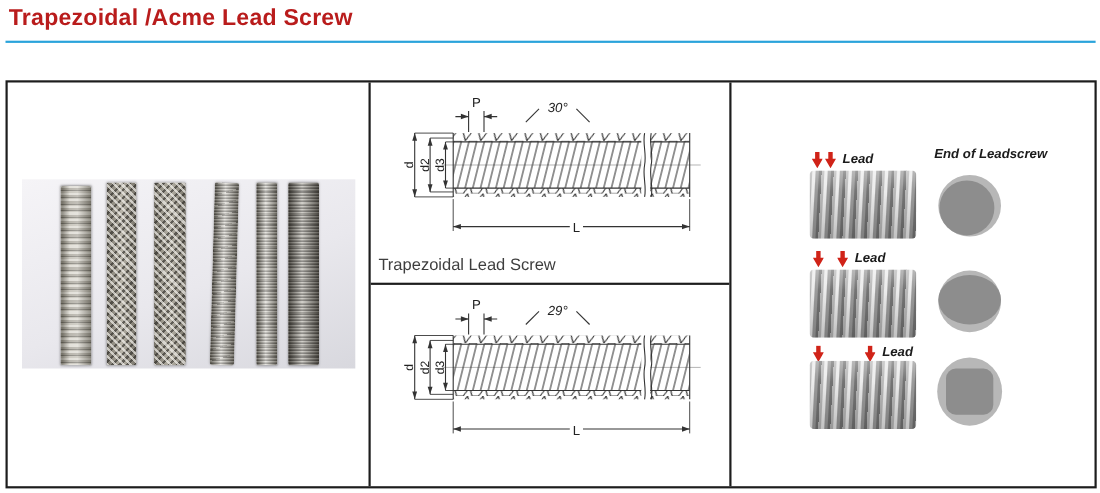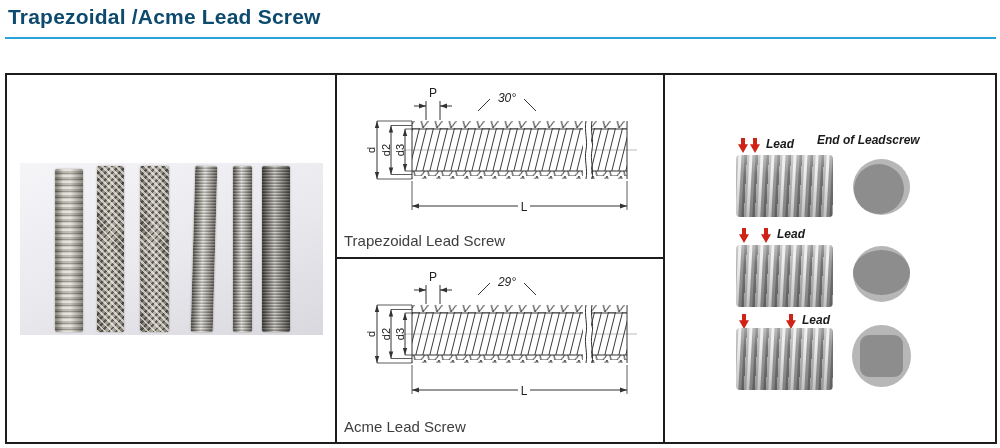--- a/index.html
+++ b/index.html
@@ -1,19 +1,19 @@
 <!DOCTYPE html>
 <html><head>
 <meta charset="utf-8">
 <style>
   html,body{margin:0;padding:0;background:#ffffff;font-family:"Liberation Sans",sans-serif;}
   .page{position:relative;width:1000px;height:448px;background:#fff;overflow:hidden;}
 
   
-  .title{margin:0;padding:5px 0 0 8px;font-size:21px;font-weight:700;color:#0c4a6e;letter-spacing:.2px;}
+  .title{margin:0;padding:5px 0 0 8px;font-size:21px;font-weight:700;color:#b91c1c;letter-spacing:.2px;}
   .rule{height:0;border-top:2px solid #2aa3db;margin:8px 4px 0 5px;}
 
   
   .box{position:absolute;left:5px;top:73px;width:988px;height:367px;border:2px solid #1d1d1d;
        display:grid;grid-template-columns:328px 330px 1fr;background:#fff;}
   .col{position:relative;}
   .col.mid{border-left:2px solid #1d1d1d;border-right:2px solid #1d1d1d;display:grid;grid-template-rows:1fr 1fr;}
   .dcell{position:relative;display:flex;flex-direction:column;overflow:hidden;}
   .dcell.top{border-bottom:2px solid #1d1d1d;}
   .dcell svg{display:block;margin:5px auto 0 auto;flex:0 0 auto;}
@@ -36,21 +36,21 @@
   .rod.r1{left:35px;width:28px;top:6px;}
   .rod.r2{left:77px;width:27px;}
   .rod.r3{left:120px;width:29px;}
   .rod.r4{left:173px;width:22px;transform:rotate(1.6deg);}
   .rod.r5{left:213px;width:19px;}
   .rod.r6{left:242px;width:28px;background:
       linear-gradient(90deg,rgba(40,38,34,.6) 0 1px,rgba(255,255,255,.38) 45%,rgba(40,38,34,.6) 100%),
       repeating-linear-gradient(180deg,#b7b4ab 0 1px,#75726a 1px 2px,#4e4b45 2px 3px);}
 
   
-  .endlabel{position:absolute;left:152px;top:58px;width:135px;text-align:left;
+  .endlabel{position:absolute;left:152px;top:58px;width:135px;text-align:right;
             font-size:12px;font-weight:700;font-style:italic;color:#1b1b1b;}
   .lrow{position:absolute;left:0;width:100%;height:92px;}
   .row1{top:58px;}.row2{top:148px;}.row3{top:232px;}
   .rarrow{position:absolute;top:5px;width:10px;height:15px;background:#d02318;
           clip-path:polygon(30% 0,70% 0,70% 42%,100% 42%,50% 100%,0 42%,30% 42%);}
   .row1 .ar1{left:73px;}.row1 .ar2{left:85px;}
   .row2 .ar1{left:74px;}.row2 .ar2{left:96px;}
   .row3 .ar1{left:74px;top:7px;}.row3 .ar2{left:121px;top:7px;}
   .leadlab{position:absolute;top:4px;font-size:12px;font-weight:700;font-style:italic;color:#1b1b1b;}
   .row1 .leadlab{left:101px;}.row2 .leadlab{left:112px;}.row3 .leadlab{left:137px;top:6px;}
@@ -212,21 +212,20 @@
           <text transform="rotate(-90,49,70)" x="49" y="74" font-size="11" text-anchor="middle">d2</text>
           <text transform="rotate(-90,63,70)" x="63" y="74" font-size="11" text-anchor="middle">d3</text>
           <line x1="75" y1="101" x2="75" y2="130" stroke="#333" stroke-width="0.8"></line>
           <line x1="290" y1="101" x2="290" y2="130" stroke="#333" stroke-width="0.8"></line>
           <line x1="75" y1="126" x2="181" y2="126" stroke="#333" stroke-width="1"></line>
           <line x1="193" y1="126" x2="290" y2="126" stroke="#333" stroke-width="1"></line>
           <polygon points="75,126 82,123.6 82,128.4" fill="#333"></polygon>
           <polygon points="290,126 283,123.6 283,128.4" fill="#333"></polygon>
           <text x="187" y="131" font-size="12" text-anchor="middle">L</text>
         </svg>
-        <div class="caption">Acme Lead Screw</div>
       </div>
     </div>
 
     <div class="col">
       <div class="endlabel">End of Leadscrew</div>
 
       <div class="lrow row1">
         <span class="rarrow ar1"></span>
         <span class="rarrow ar2"></span>
         <span class="leadlab">Lead</span>

